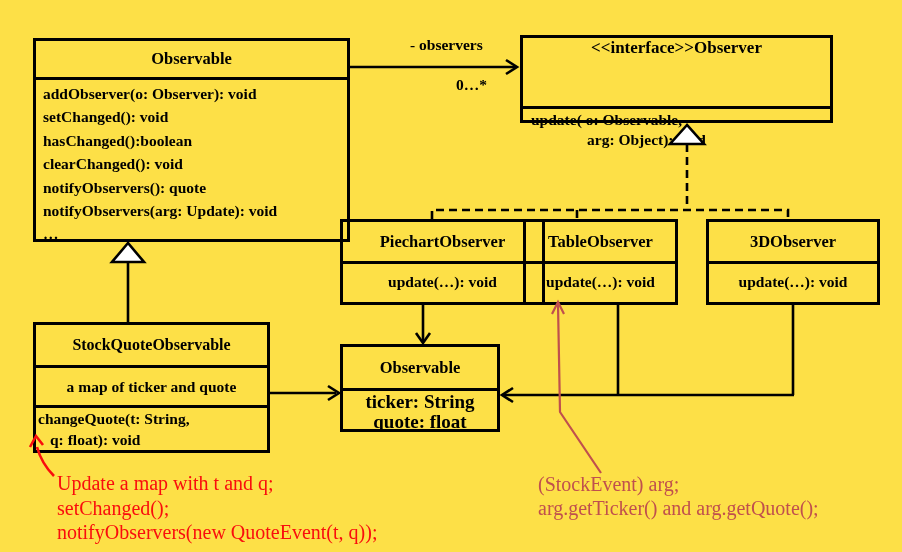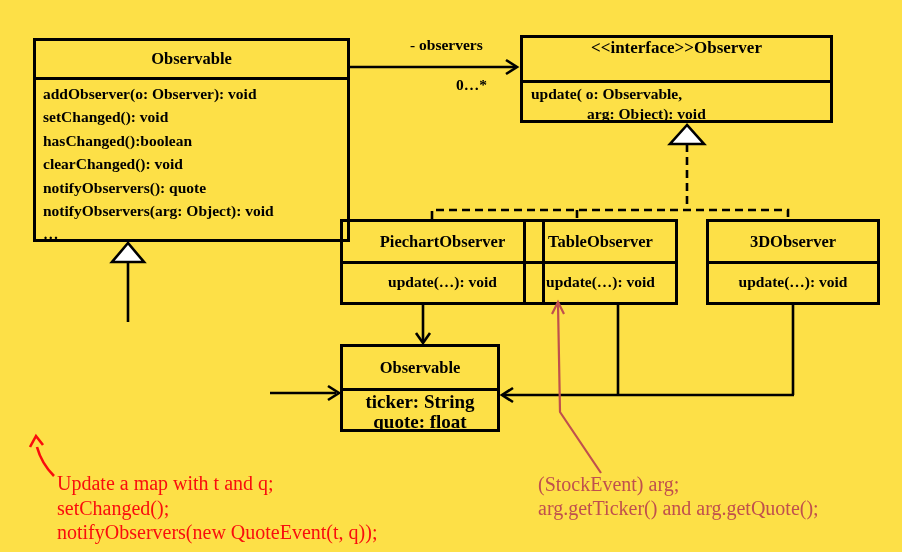--- a/index.html
+++ b/index.html
@@ -23,51 +23,59 @@
 <div id="canvas">
 
   <div class="uml-box" style="left:33px;top:38px;width:317px;height:204px;">
     <div class="comp title" style="height:36px;">Observable</div>
     <div class="comp sep methods">
       <div>addObserver(o: Observer): void</div>
       <div>setChanged(): void</div>
       <div>hasChanged():boolean</div>
       <div>clearChanged(): void</div>
       <div>notifyObservers(): quote</div>
-      <div>notifyObservers(arg: Object): void</div>
+      <div>notifyObservers(arg: Update): void</div>
       <div>…</div>
     </div>
   </div>
 
   <div class="uml-box" style="left:520px;top:35px;width:313px;height:88px;">
     <div class="comp title2" style="height:42px;">
       <div>&lt;&lt;interface&gt;&gt;</div>
       <div>Observer</div>
     </div>
-    <div class="comp sep" style="font-weight:bold;font-size:15.5px;line-height:19.5px;padding-top:1px;">
+    <div class="comp sep" style="font-weight:bold;font-size:15.5px;line-height:19.5px;padding-top:1px;margin-top:26px;">
       <div style="padding-left:8px;">update( o: Observable,</div>
       <div style="padding-left:64px;">arg: Object): void</div>
     </div>
   </div>
 
   <div class="uml-box" style="left:340px;top:219px;width:205px;height:86px;">
     <div class="comp title" style="height:39px;">PiechartObserver</div>
     <div class="comp sep center-line" style="height:38px;">update(…): void</div>
   </div>
 
   <div class="uml-box" style="left:523px;top:219px;width:155px;height:86px;">
     <div class="comp title" style="height:39px;">TableObserver</div>
     <div class="comp sep center-line" style="height:38px;">update(…): void</div>
   </div>
 
   <div class="uml-box" style="left:706px;top:219px;width:174px;height:86px;">
     <div class="comp title" style="height:39px;">3DObserver</div>
     <div class="comp sep center-line" style="height:38px;">update(…): void</div>
   </div>
 
+  <div class="uml-box" style="left:33px;top:322px;width:237px;height:131px;">
+    <div class="comp title" style="height:40px;font-size:16px;">StockQuoteObservable</div>
+    <div class="comp sep center-line" style="height:40px;">a map of ticker and quote</div>
+    <div class="comp sep" style="font-weight:bold;font-size:15.5px;line-height:20.5px;padding-top:1px;">
+      <div style="padding-left:2px;">changeQuote(t: String,</div>
+      <div style="padding-left:14px;">q: float): void</div>
+    </div>
+  </div>
 
   <div class="uml-box" style="left:340px;top:344px;width:160px;height:88px;">
     <div class="comp title" style="height:41px;">Observable</div>
     <div class="comp sep" style="font-weight:bold;font-size:19px;line-height:19.5px;text-align:center;padding-top:1px;">
       <div>ticker: String</div>
       <div>quote: float</div>
     </div>
   </div>
 
   <div class="small-label" style="left:410px;top:36px;">- observers</div>

